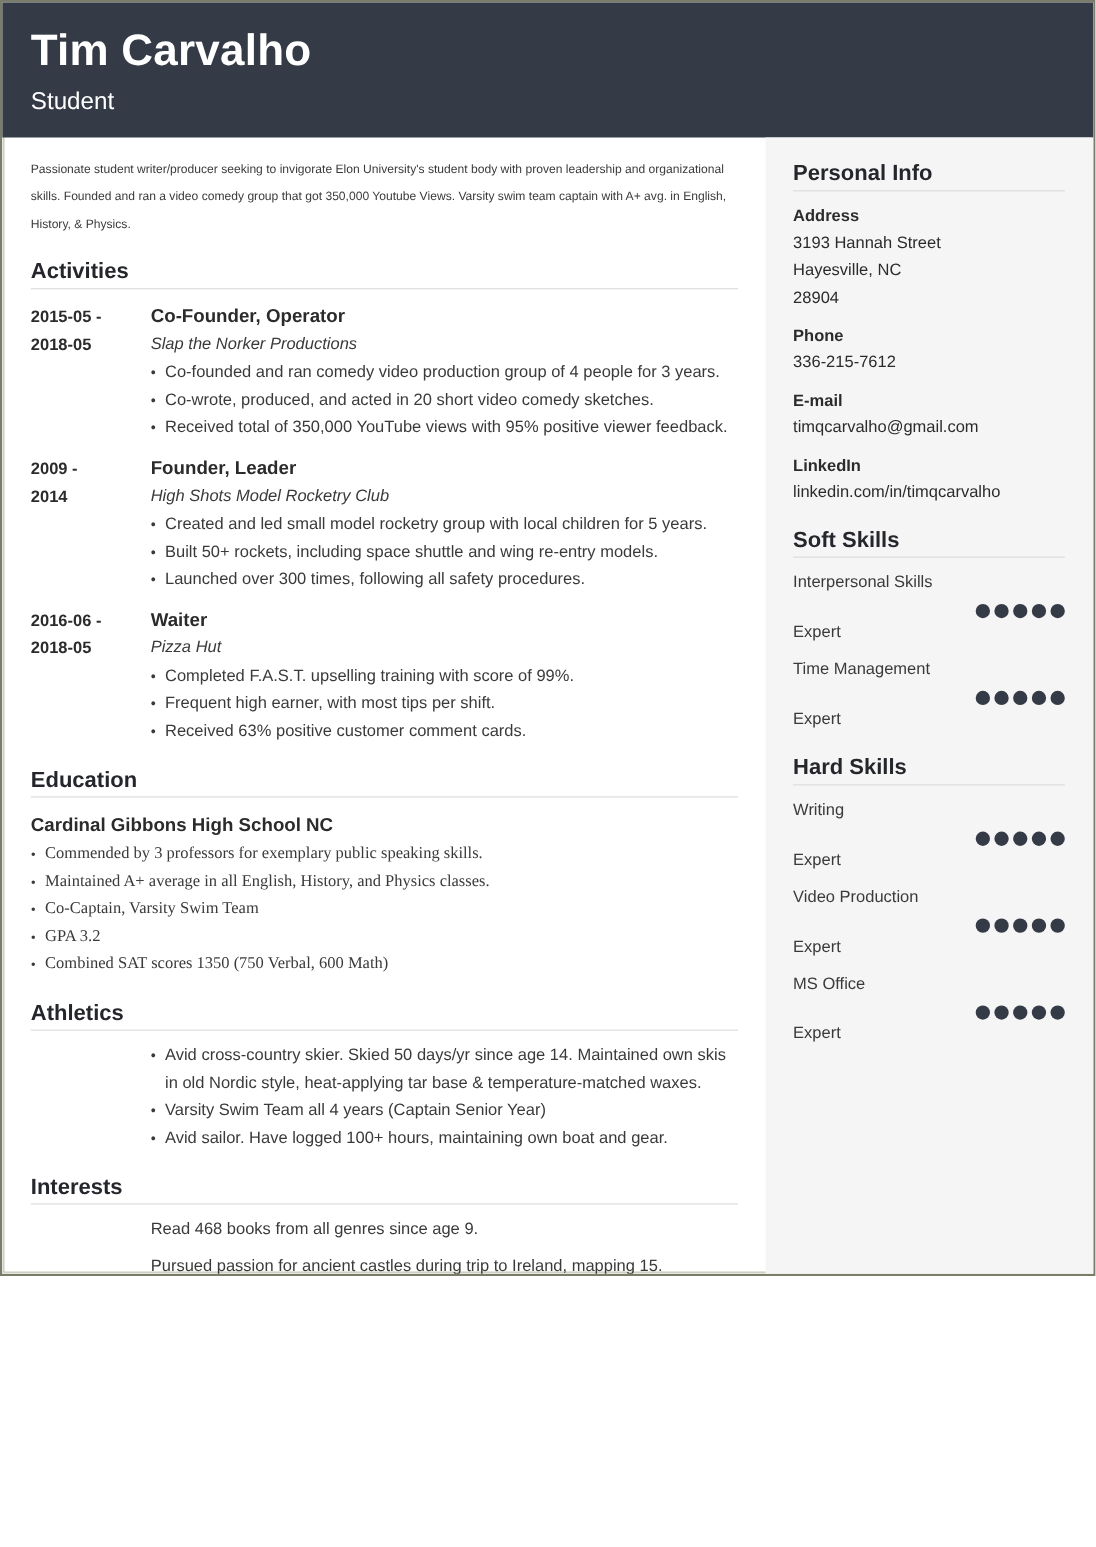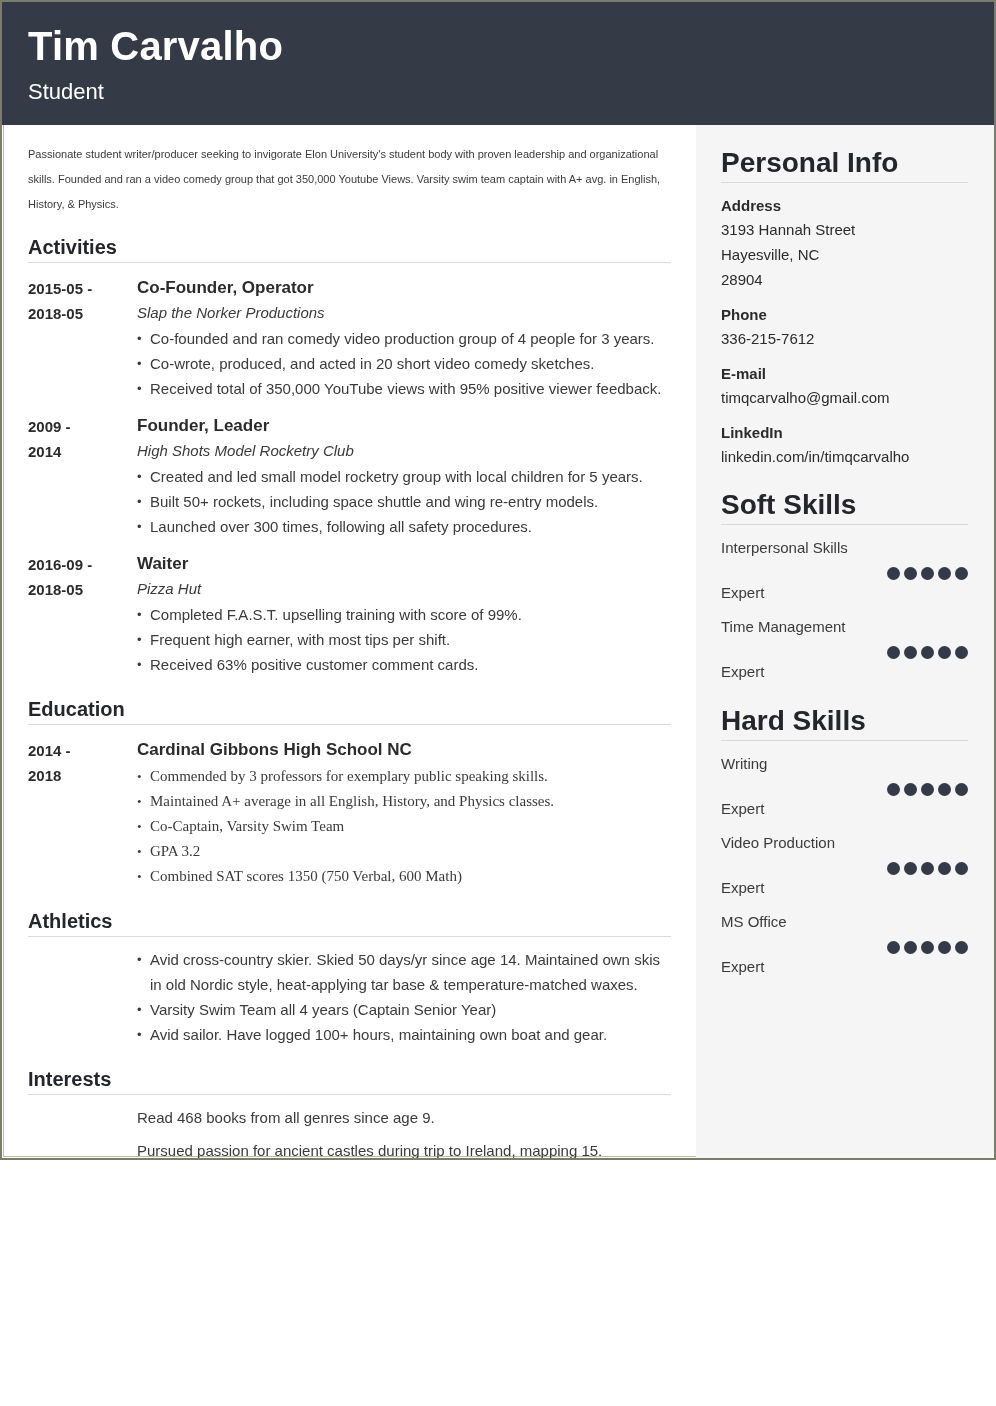--- a/index.html
+++ b/index.html
@@ -53,21 +53,21 @@
     ul.bullets li {
       position: relative; padding-left: 13px;
       font-size: 15px; line-height: 25px; color: #3a3a3a;
     }
     ul.bullets li::before {
       content: "•"; position: absolute; left: 0; top: 0; font-size: 13px; color: #3a3a3a;
     }
     .plain-list { margin-left: 109px; margin-top: 10px; }
     .plain-list p { font-size: 15px; line-height: 25px; color: #3a3a3a; margin-bottom: 8px; }
     .side-inner { position: absolute; left: 25px; width: 247px; top: 0; }
-    .side-inner .section-title { font-size: 28px; padding-bottom: 3px; }
+    .side-inner .section-title { font-size: 20px; padding-bottom: 3px; }
     .pi-label { font-size: 15px; font-weight: bold; color: #2b2b2b; margin-top: 12px; line-height: 22px; }
     .pi-value { font-size: 15px; color: #2b2b2b; line-height: 25px; }
     .skill { margin-top: 12px; }
     .skill .sname { font-size: 15px; color: #3a3a3a; line-height: 22px; }
     .skill .dots { display: flex; justify-content: flex-end; gap: 4px; margin-top: 8px; }
     .skill .dot { width: 13px; height: 13px; border-radius: 50%; background: #343a46; }
     .skill .level { text-align: left; font-size: 15px; color: #3a3a3a; line-height: 22px; margin-top: 2px; }
   </style>
 </head>
 <body>
@@ -111,41 +111,37 @@
         <ul class="bullets">
           <li>Created and led small model rocketry group with local children for 5 years.</li>
           <li>Built 50+ rockets, including space shuttle and wing re-entry models.</li>
           <li>Launched over 300 times, following all safety procedures.</li>
         </ul>
       </div>
     </div>
 
     <div class="entry">
       <div class="date">
-        <div>2016-09 -</div>
+        <div>2016-06 -</div>
         <div>2018-05</div>
       </div>
       <div class="body">
         <div class="title">Waiter</div>
         <div class="org">Pizza Hut</div>
         <ul class="bullets">
           <li>Completed F.A.S.T. upselling training with score of 99%.</li>
           <li>Frequent high earner, with most tips per shift.</li>
           <li>Received 63% positive customer comment cards.</li>
         </ul>
       </div>
     </div>
 
     <div class="section-title" style="margin-top:21px;">Education</div>
 
     <div class="entry">
-      <div class="date">
-        <div>2014 -</div>
-        <div>2018</div>
-      </div>
       <div class="body">
         <div class="title">Cardinal Gibbons High School NC</div>
         <ul class="bullets" style="margin-top:2px;font-family:Liberation Serif, serif;">
           <li>Commended by 3 professors for exemplary public speaking skills.</li>
           <li>Maintained A+ average in all English, History, and Physics classes.</li>
           <li>Co-Captain, Varsity Swim Team</li>
           <li>GPA 3.2</li>
           <li>Combined SAT scores 1350 (750 Verbal, 600 Math)</li>
         </ul>
       </div>

